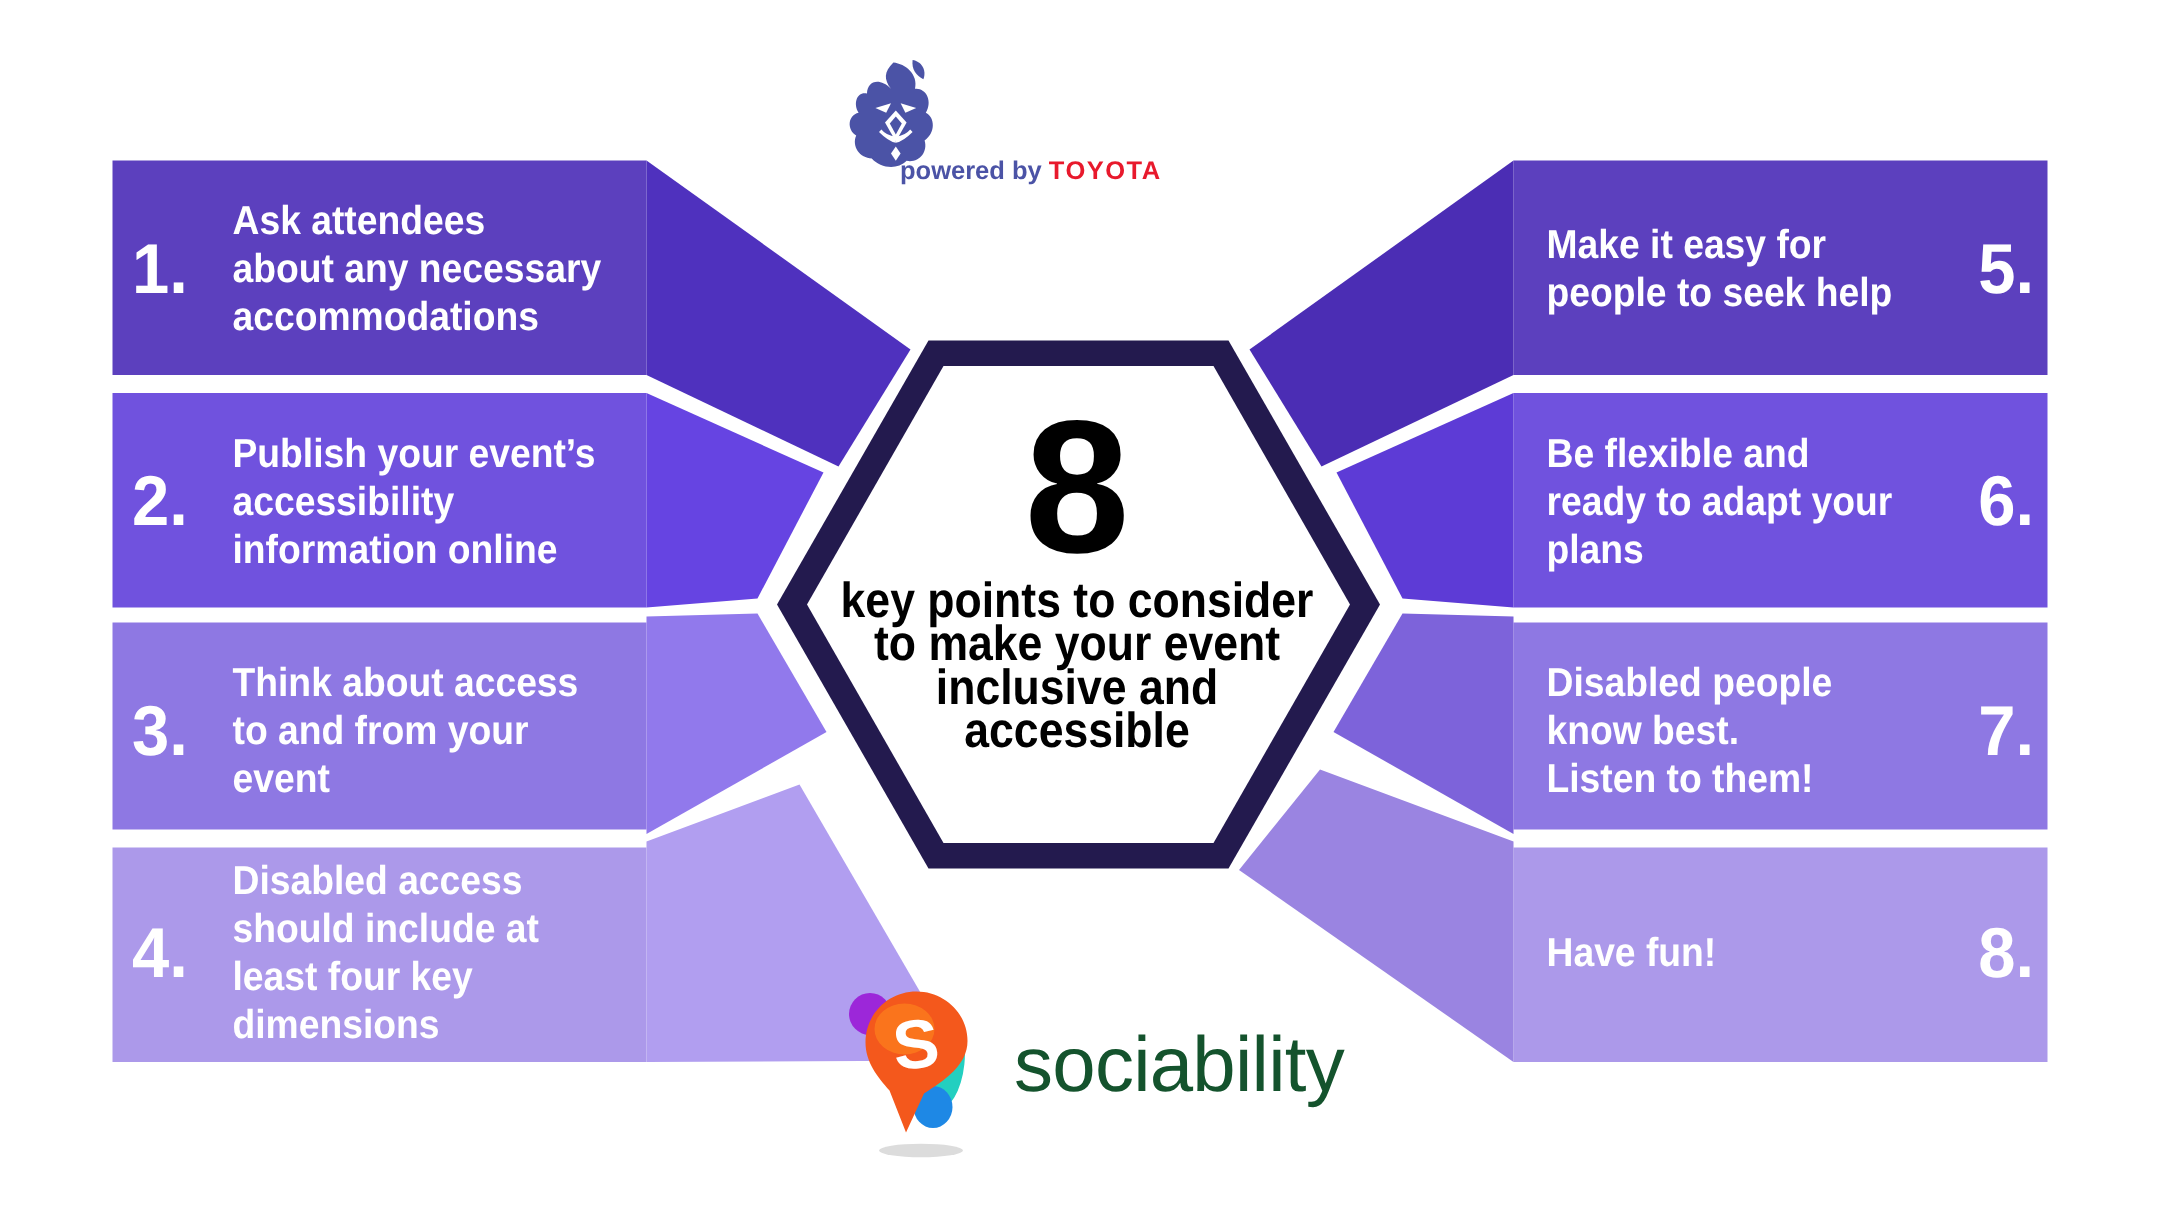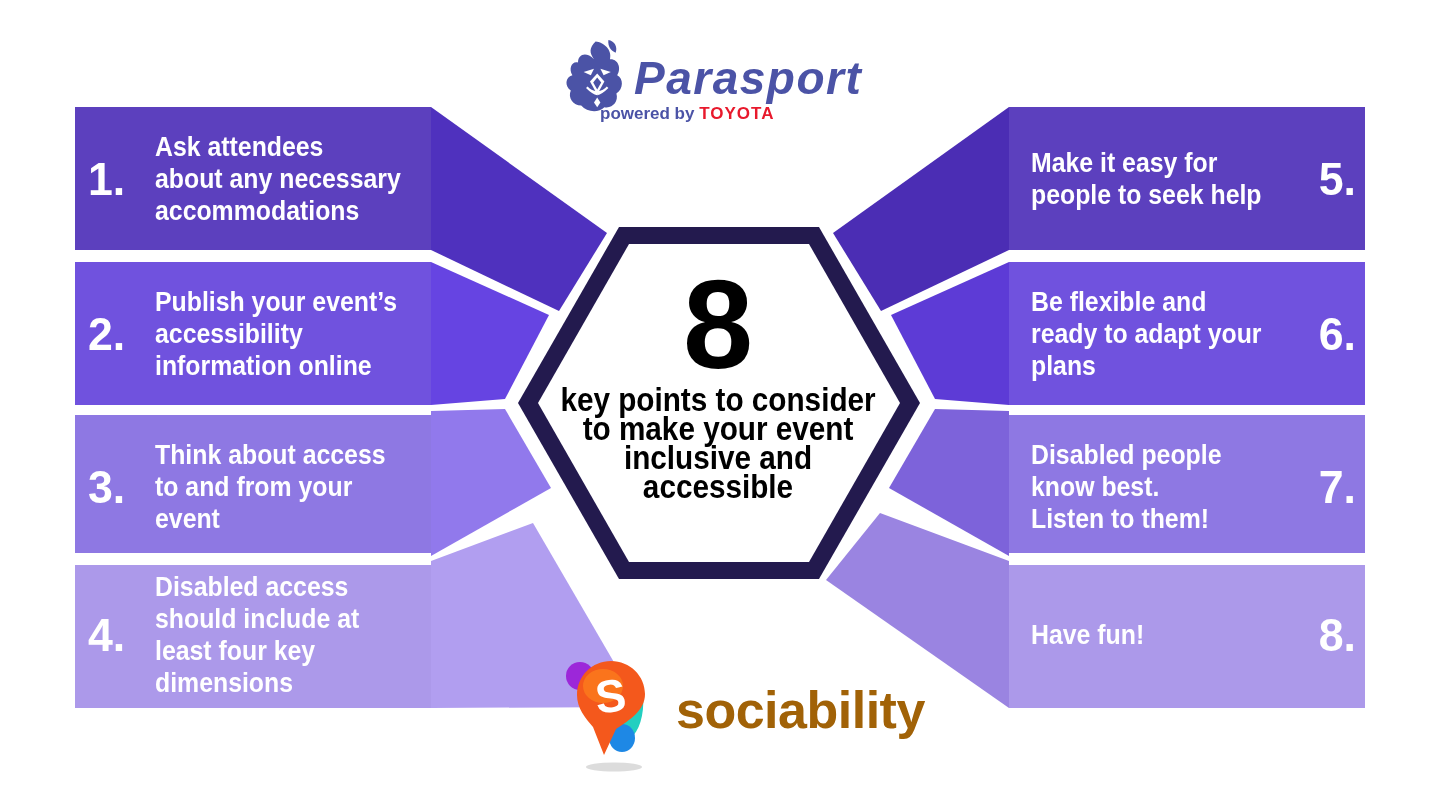--- a/index.html
+++ b/index.html
@@ -44,22 +44,22 @@
     font-size:46px;line-height:46px;font-weight:bold;font-style:italic;letter-spacing:1.5px;
   }
   .powered-line{
     left:600px;top:105px;width:252px;font-size:17px;line-height:18px;
   }
   .powered-by{color:#4B53A6;font-weight:bold;}
   .toyota{color:#E8192C;font-weight:bold;letter-spacing:1px;}
 
   
   .sociability-word{
-    left:676px;top:684px;width:320px;color:#a16207;
-    font-size:52px;line-height:52px;font-weight:bold;letter-spacing:-0.5px;
+    left:676px;top:684px;width:320px;color:#14532d;
+    font-size:52px;line-height:52px;font-weight:normal;letter-spacing:-0.5px;
   }
 </style>
 </head>
 <body>
 
 <div class="stage">
 
   <svg class="shapes" viewBox="0 0 1440 810" aria-hidden="true">
 
     <polygon points="75,107 431,107 431,250 75,250" fill="#5C40BE"></polygon>
@@ -99,21 +99,20 @@
       <ellipse cx="58" cy="117" rx="28" ry="4.5" fill="#DCDCDC"></ellipse>
       <circle cx="24" cy="26" r="14" fill="#9C27D9"></circle>
       <ellipse cx="72" cy="58" rx="15" ry="32" transform="rotate(6 72 58)" fill="#23CFC0"></ellipse>
       <ellipse cx="66" cy="88" rx="13" ry="14" fill="#1E88E5"></ellipse>
       <path d="M55,11 C36,11 21,26 21,45 C21,58 29,68 37,77 L48,105 L60,79 C74,70 89,60 89,44 C89,26 74,11 55,11 Z" fill="#F4581C"></path>
       <ellipse cx="47" cy="36" rx="20" ry="17" opacity="0.55" fill="#FF8C1E"></ellipse>
       <text x="55" y="62" text-anchor="middle" font-size="46" font-weight="bold" fill="#ffffff" transform="rotate(-6 55 50)">S</text>
     </g>
   </svg>
 
-  <div class="abs parasport-word">Parasport</div>
   <div class="abs powered-line">
     <span class="powered-by">powered by</span>
     <span> </span>
     <span class="toyota">TOYOTA</span>
   </div>
 
   <div class="abs hex-number">8</div>
   <div class="abs hex-lines">key points to consider
 to make your event
 inclusive and

